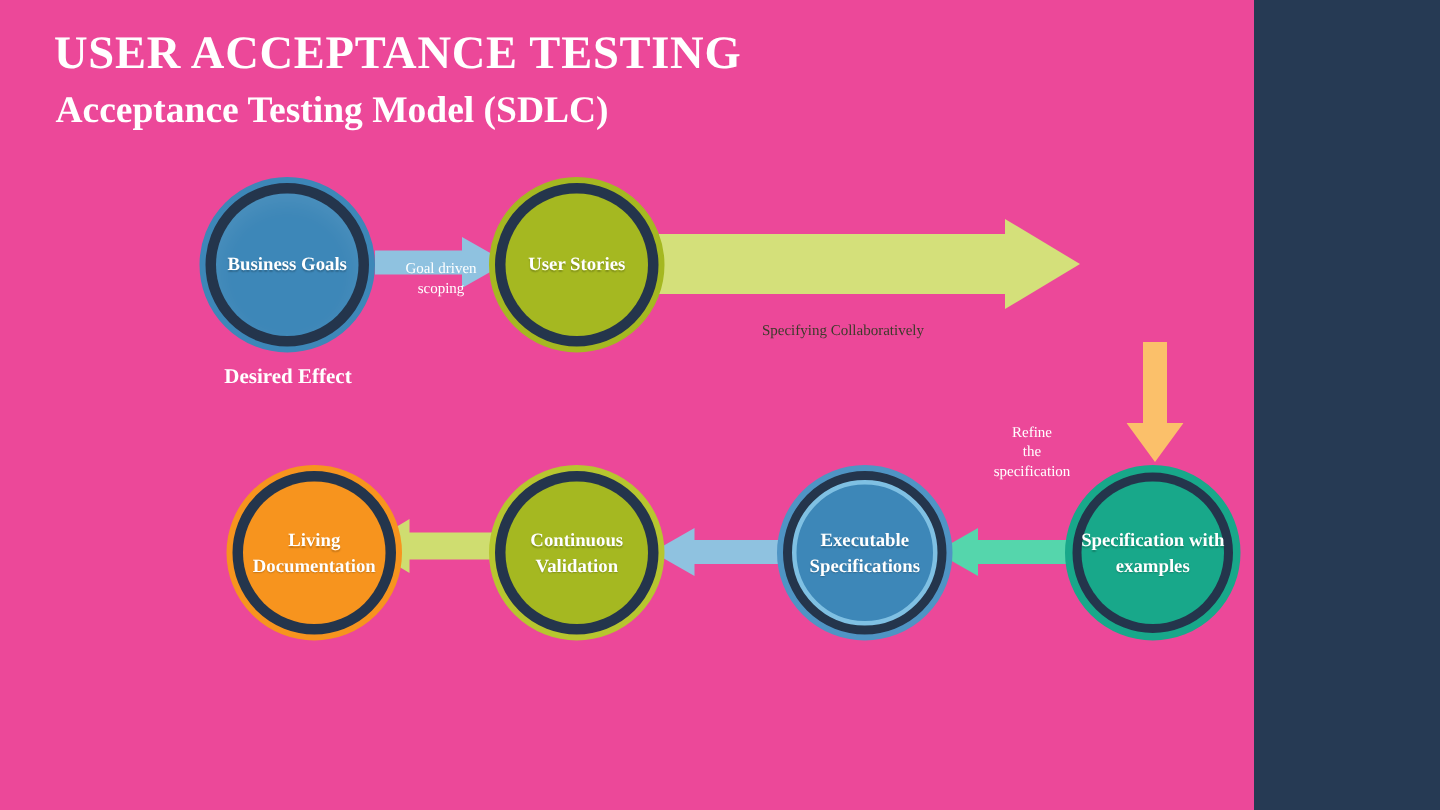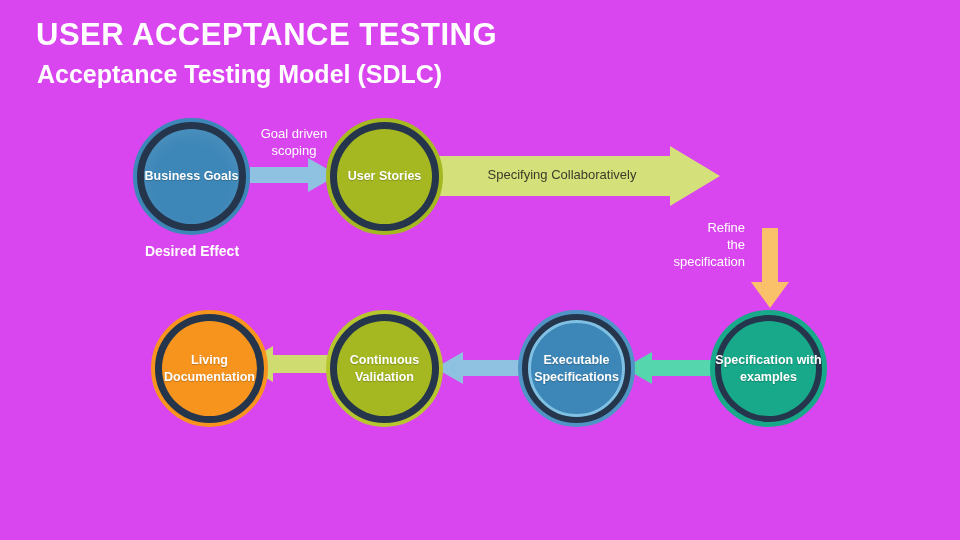--- a/index.html
+++ b/index.html
@@ -2,25 +2,25 @@
 <html><head>
 <meta charset="utf-8">
 <style>
   html, body {
     margin: 0;
     padding: 0;
     background: #263a54;
   }
   #slide {
     position: relative;
-    width: 960px;
+    width: 836px;
     height: 540px;
-    background: #d946ef;
+    background: #ec4899;
     overflow: hidden;
-    font-family: Liberation Sans, sans-serif;
+    font-family: Liberation Serif, serif;
     -webkit-font-smoothing: antialiased;
   }
 
   
   #title {
     position: absolute;
     left: 36px;
     top: 17px;
     font-size: 31px;
     font-weight: bold;
@@ -78,27 +78,28 @@
     font-size: 14px;
     font-weight: bold;
     line-height: 1.28;
     white-space: pre-line;
   }
   .caption.center { text-align: center; }
 
   .arrow-label {
     position: absolute;
     color: #ffffff;
-    font-size: 13px;
+    font-size: 10px;
     font-weight: normal;
     line-height: 1.3;
     text-align: center;
     white-space: pre-line;
     z-index: 5;
     pointer-events: none;
+    margin-top: 47px;
   }
 
   
   .arrow { position: absolute; }
   .arrow svg { display: block; }
 </style>
 </head>
 <body>
 
 <div id="slide">
@@ -184,20 +185,20 @@
     <div class="core" style="left:11px; top:11px; right:11px; bottom:11px; background:#f7941e;"></div>
     <div class="label two-line">Living
 Documentation</div>
   </div>
 
   <div class="arrow-label" style="left:238px; top:126px; width:112px;">Goal driven
 scoping</div>
 
   <div class="arrow-label" style="left:452px; top:167px; width:220px; color:#3b3b2a;">Specifying Collaboratively</div>
 
-  <div class="arrow-label right" style="left:631px; top:220px; width:114px; text-align:right;">Refine
+  <div class="arrow-label right" style="left:631px; top:235px; width:114px; ">Refine
 the
 specification</div>
 
 
   <div class="caption center" style="left:131px; top:243px; width:122px;">Desired Effect</div>
 
 </div>
 
 </body></html>

